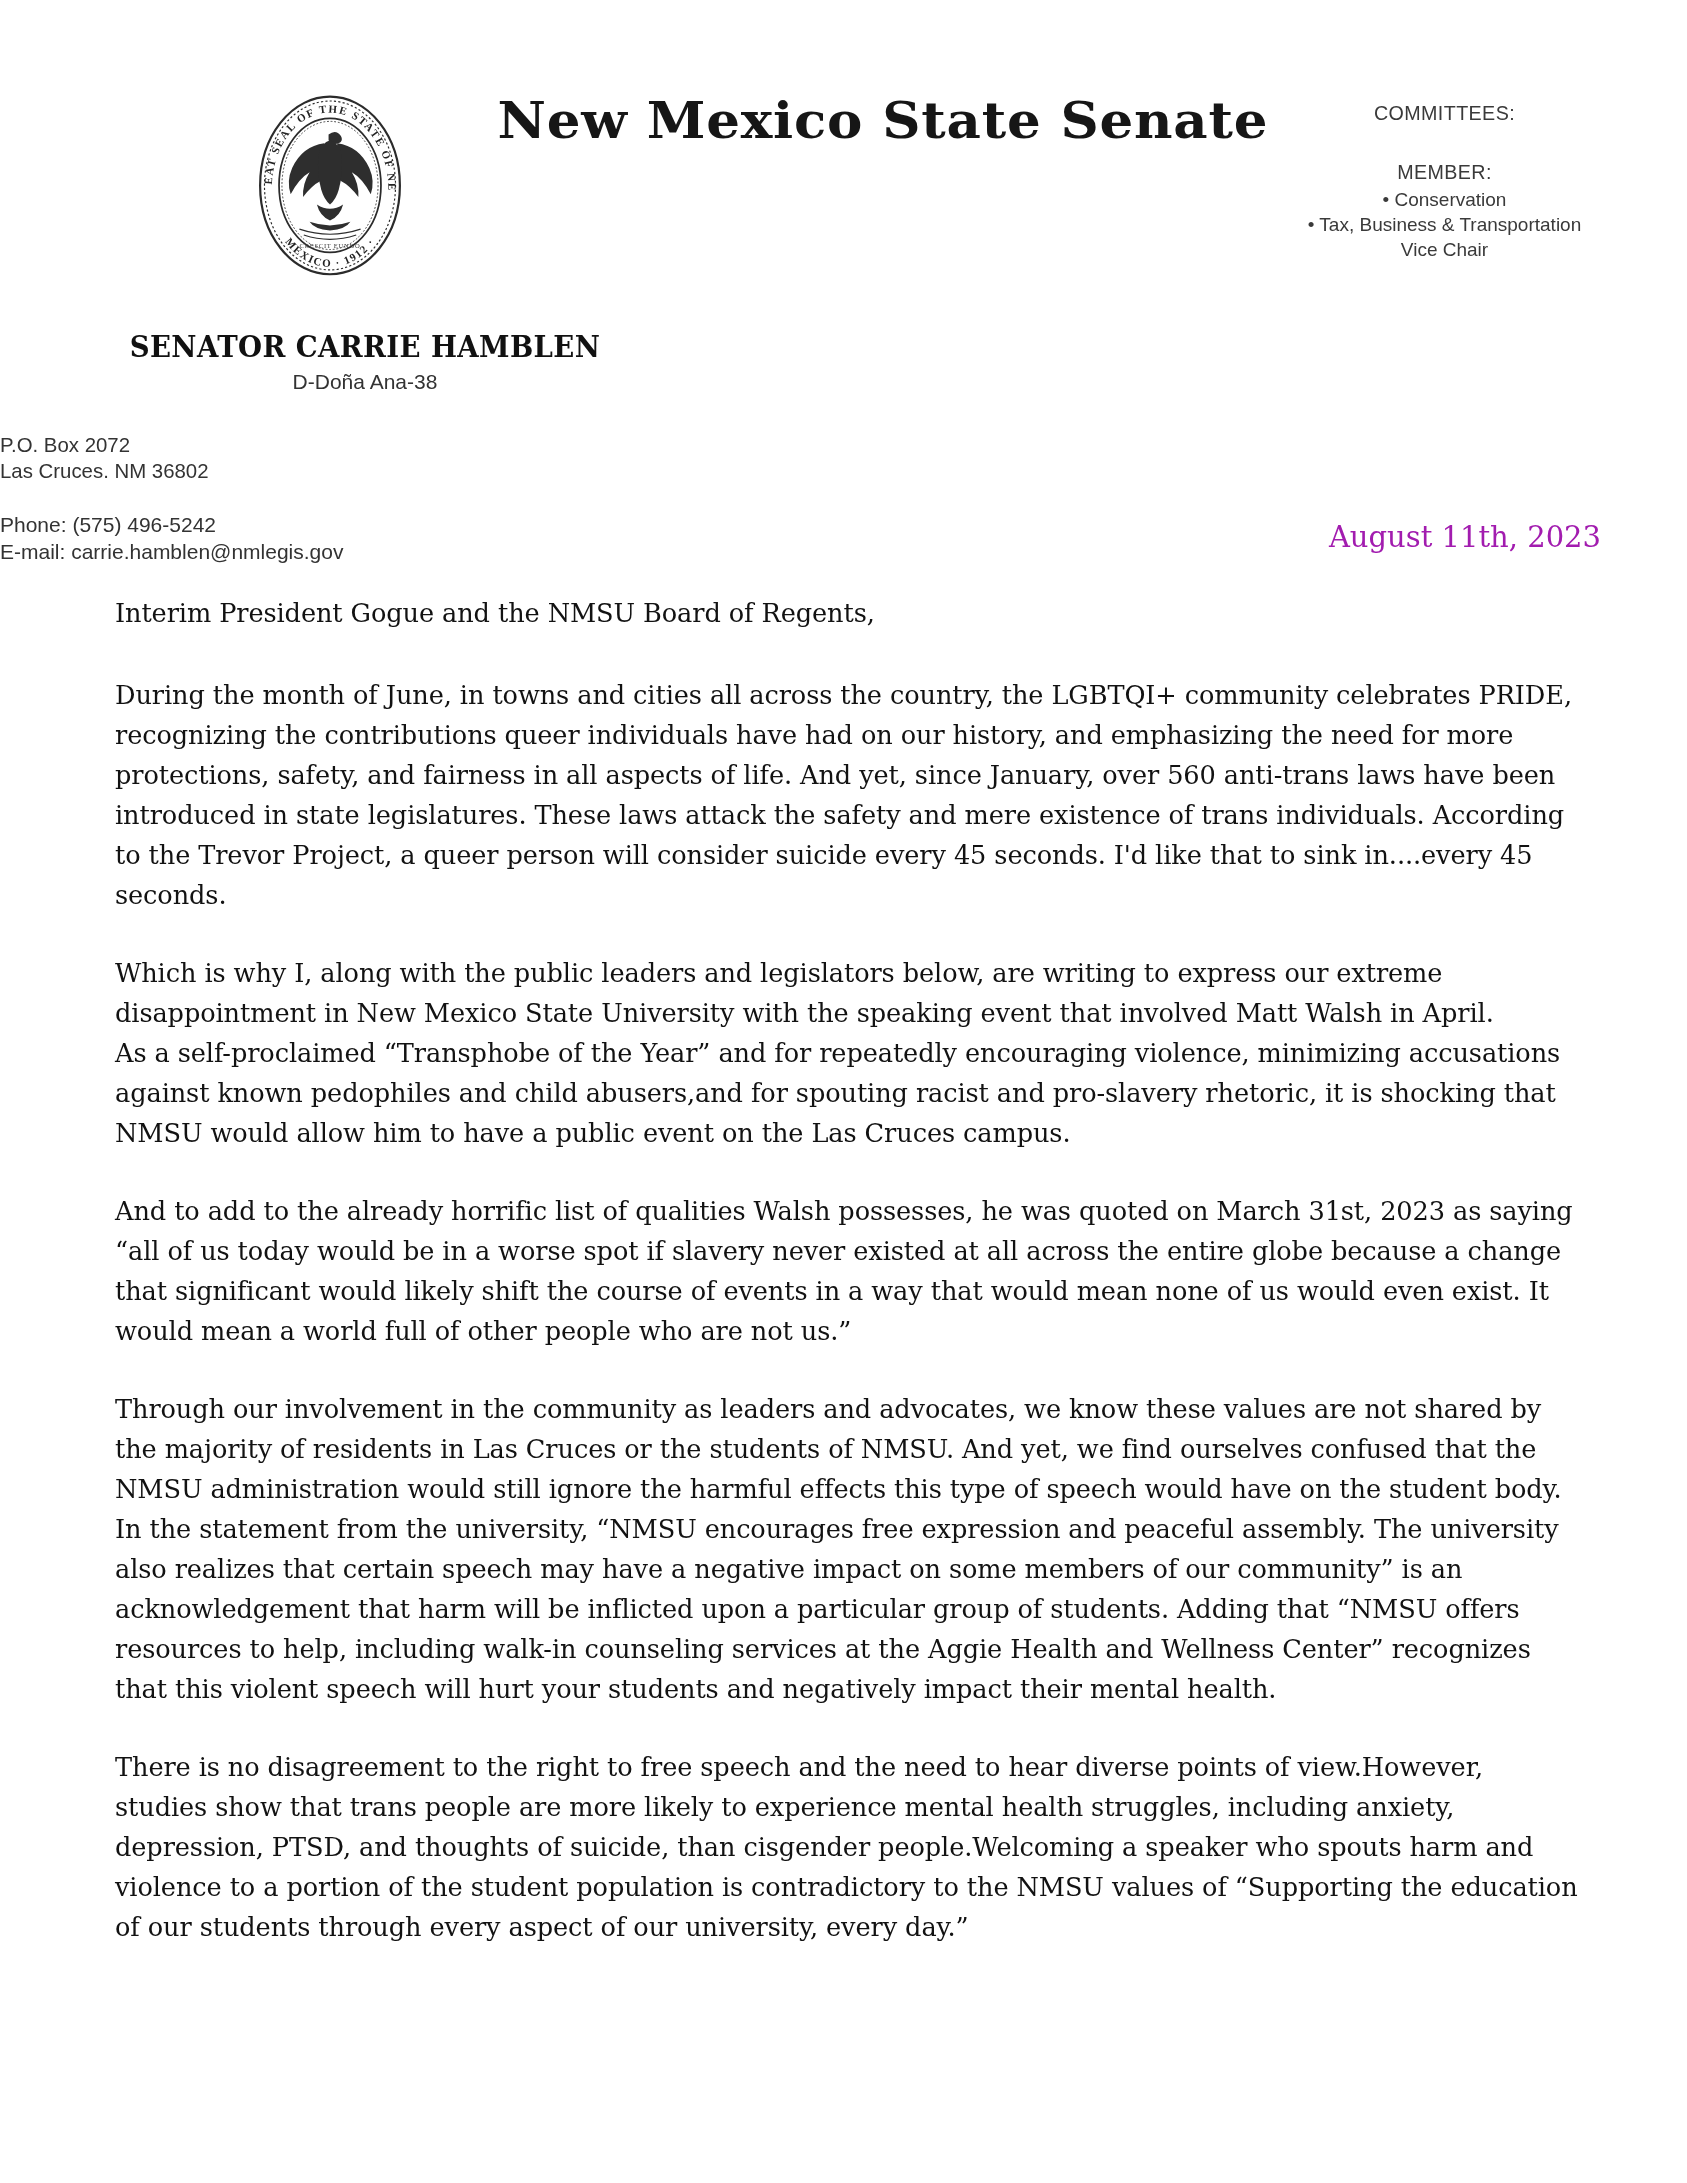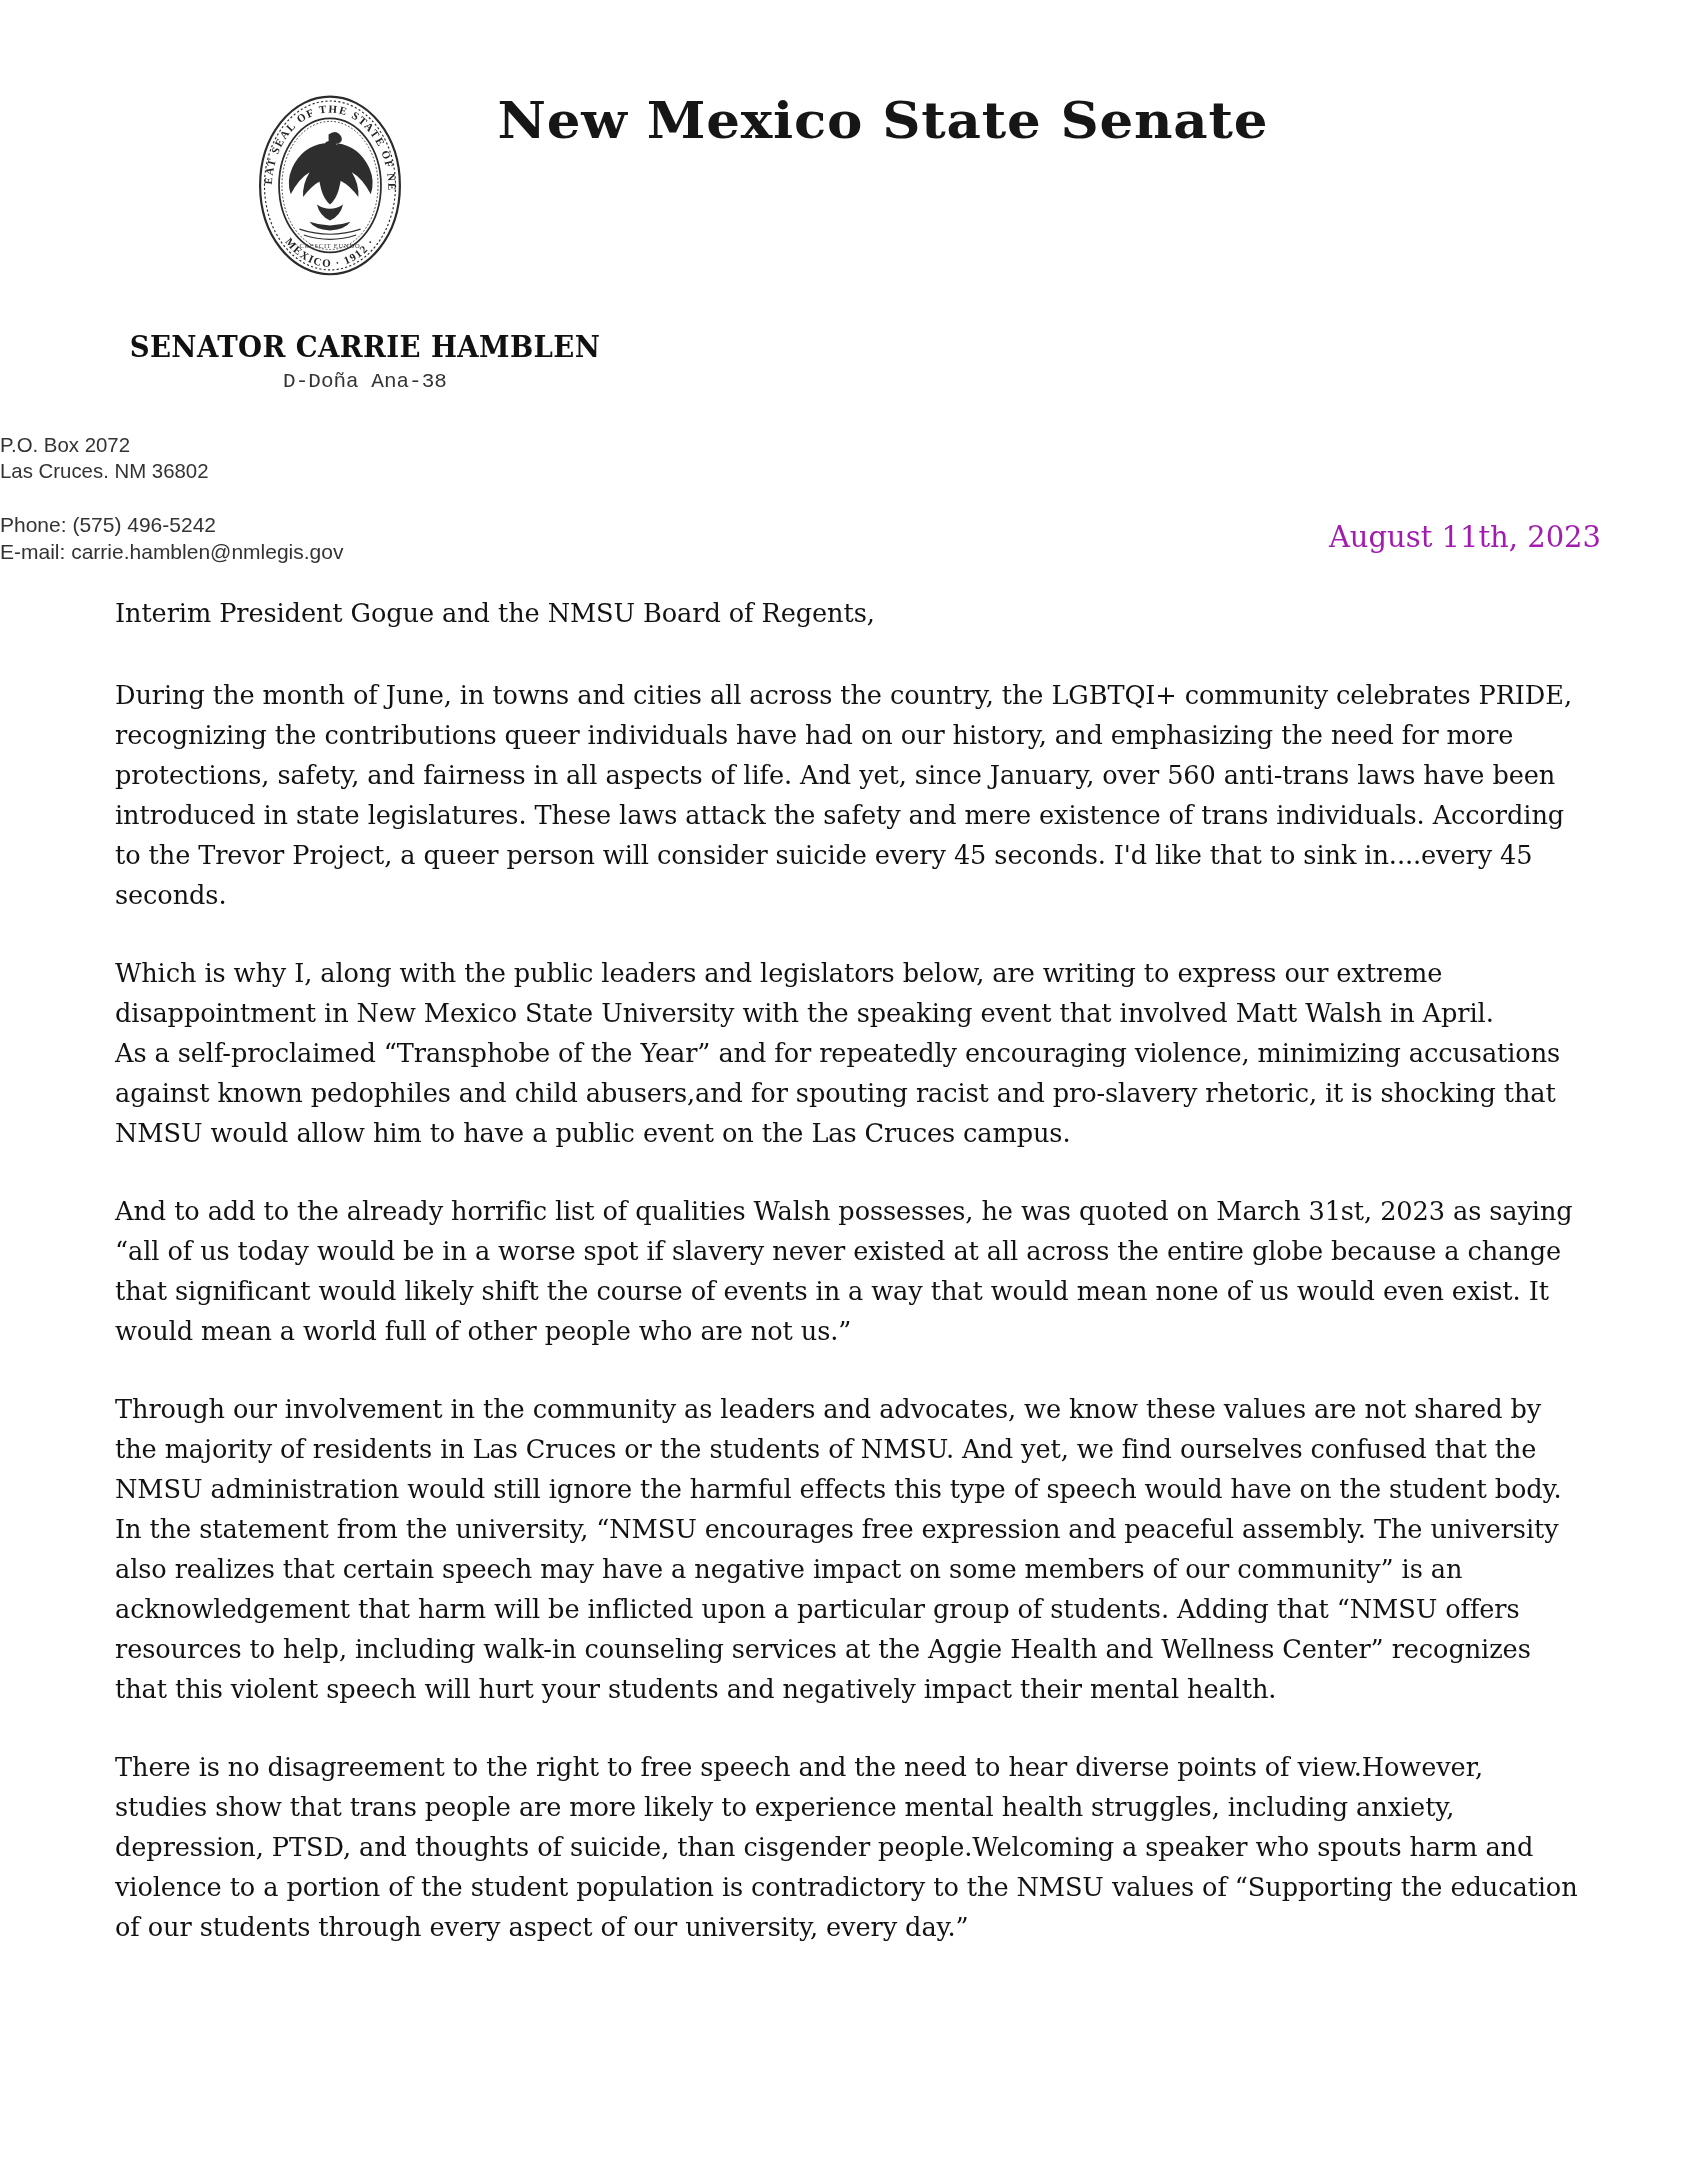--- a/index.html
+++ b/index.html
@@ -103,21 +103,21 @@
   .senator-name {
     font-family: "DejaVu Serif", "Liberation Serif", serif;
     font-weight: 700;
     font-size: 29px;
     letter-spacing: 0.4px;
     color: #111;
     transform: scaleX(0.95);
     transform-origin: center;
   }
   .senator-district {
-    font-family: Liberation Mono, monospace;
+    font-family: Liberation Sans, sans-serif;
     font-size: 21px;
     color: #333;
     margin-top: 5.8px;
   }
 
   .address-block {
     position: absolute;
     left: 0;
     top: 432px;
     width: 715px;
@@ -208,20 +208,29 @@
           <path d="M78 204 q36 12 72 0"></path>
         </g>
         <text x="114" y="222" font-family="Liberation Serif, serif" font-size="9" fill="#3a3a3a" text-anchor="middle" letter-spacing="1">CRESCIT EUNDO</text>
       </svg>
     </div>
 
     <div class="masthead">
       <div class="masthead-title">New Mexico State Senate</div>
     </div>
 
+    <div class="committees">
+      <div class="committees-title">COMMITTEES:</div>
+      <div class="member-title">MEMBER:</div>
+      <div class="committee-list">
+        <div>• Conservation</div>
+        <div>• Tax, Business &amp; Transportation</div>
+        <div>Vice Chair</div>
+      </div>
+    </div>
   </div>
 
   <div class="senator-block">
     <div class="senator-name">SENATOR CARRIE HAMBLEN</div>
     <div class="senator-district">D-Doña Ana-38</div>
   </div>
 
   <div class="address-block">
     <div class="addr">
       <div>P.O. Box 2072</div>

